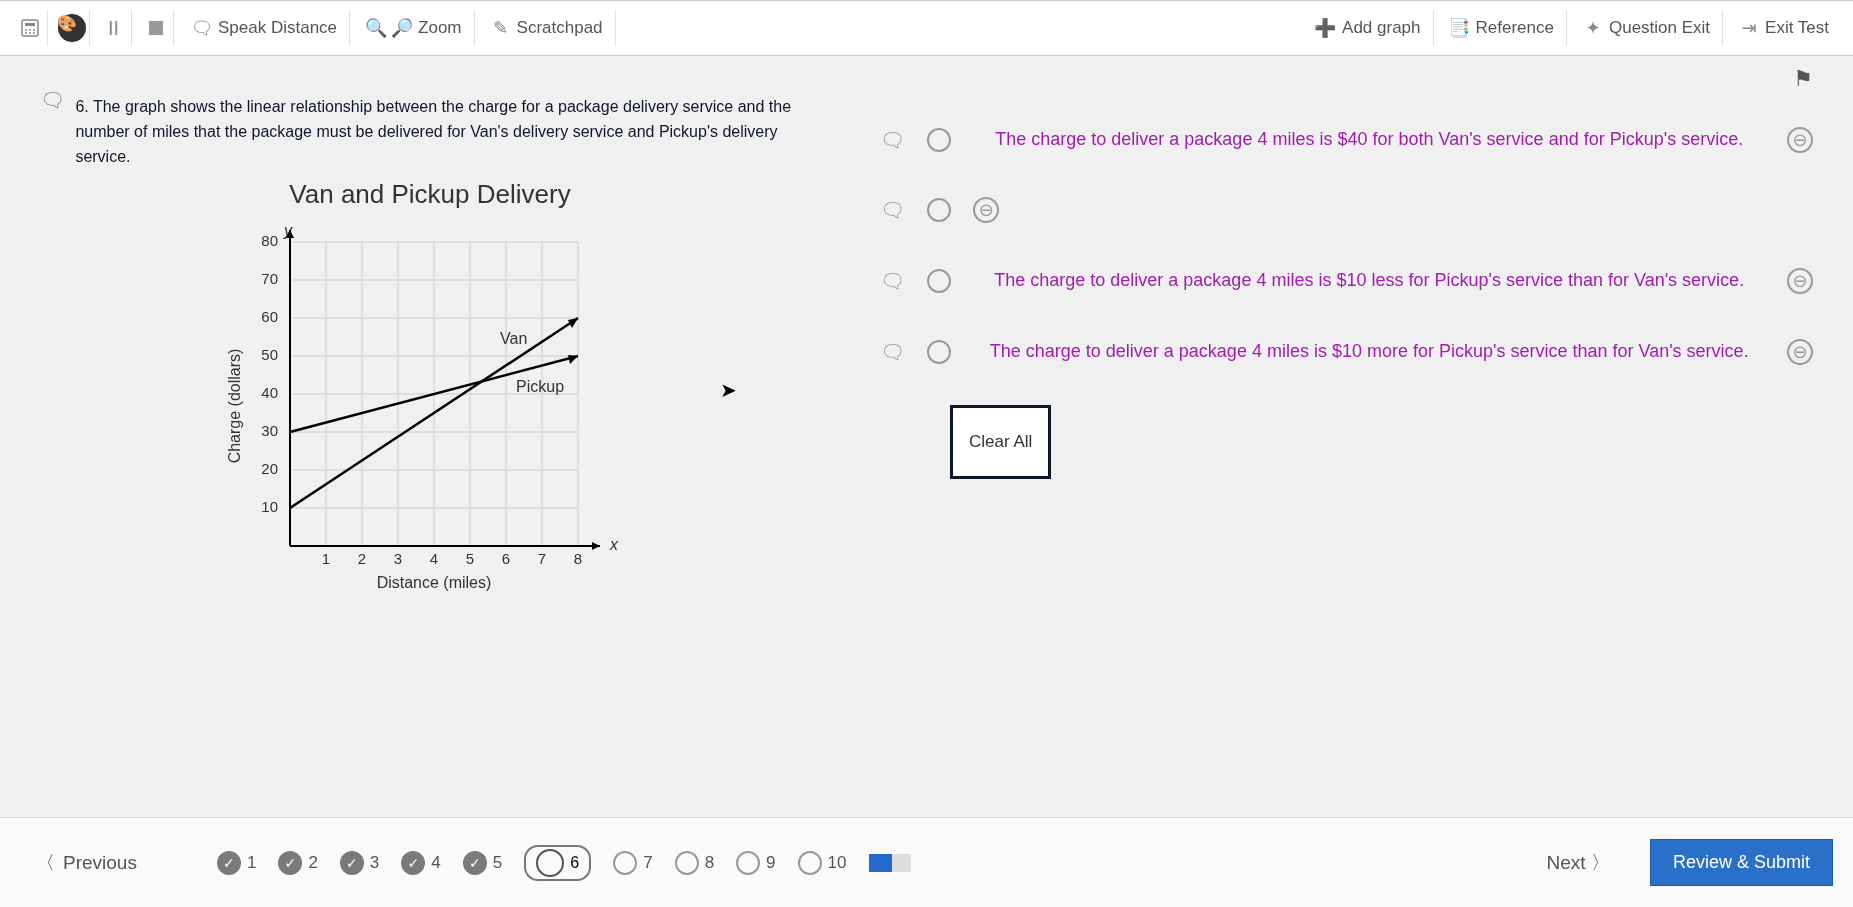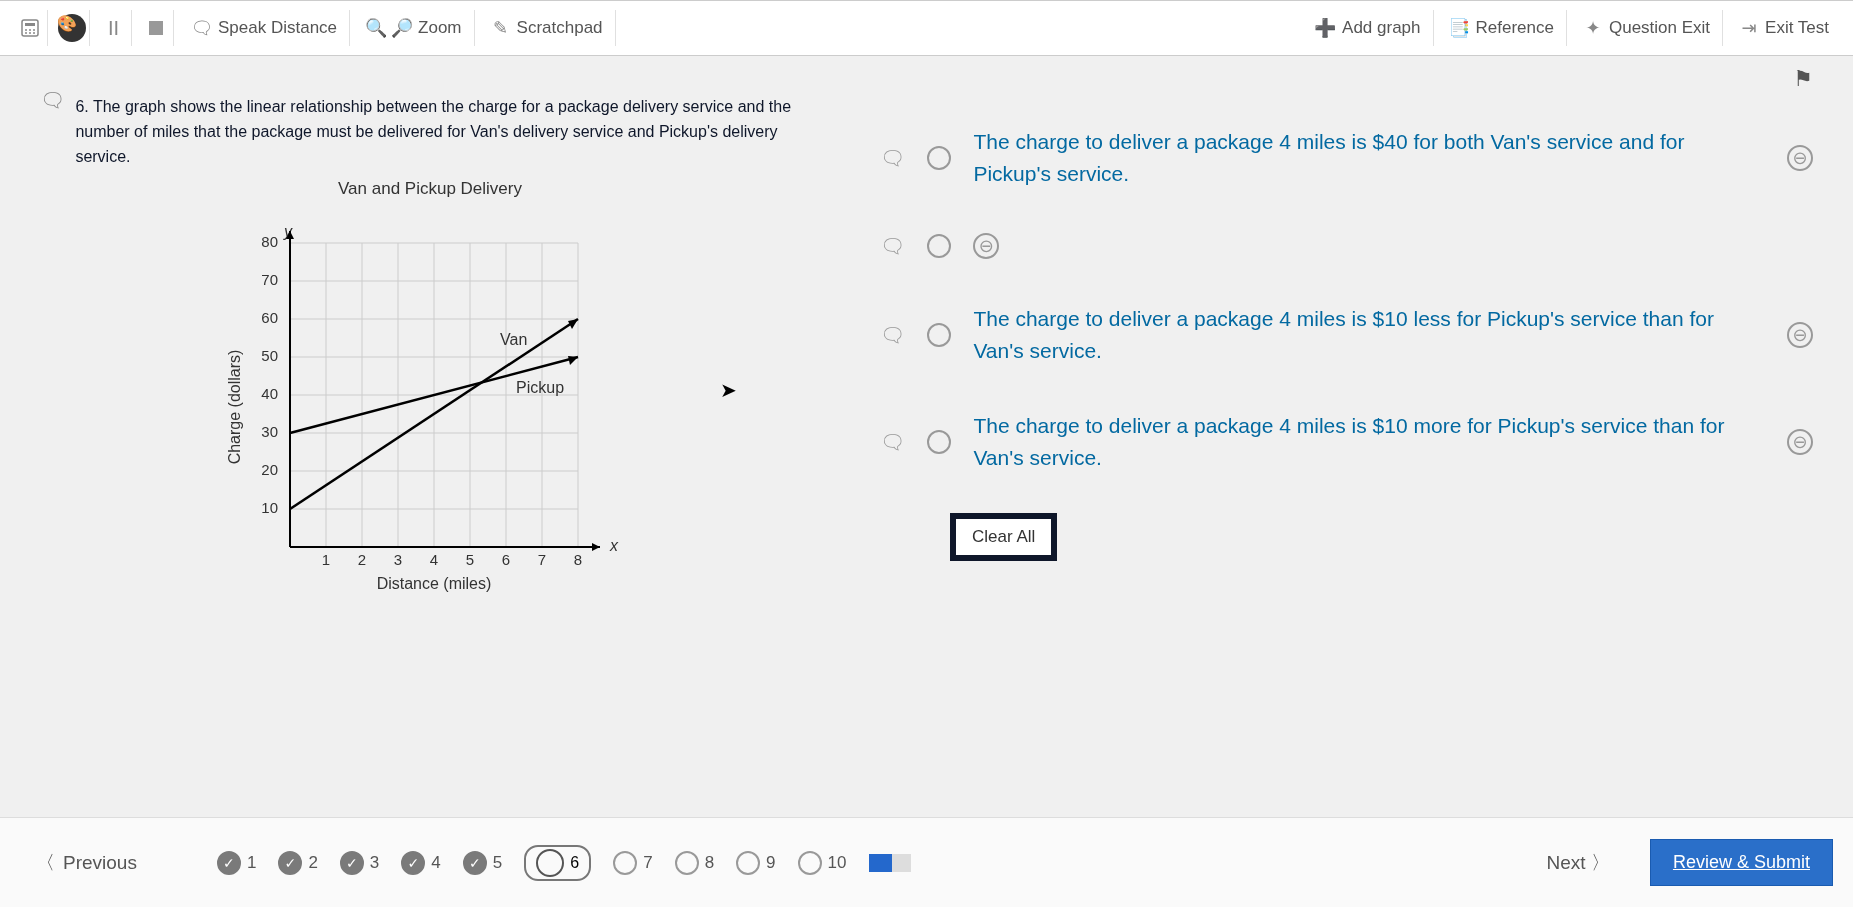--- a/index.html
+++ b/index.html
@@ -88,23 +88,23 @@
   margin-top: 9px;
 }
 .qnum { font-weight: normal; }
 .chart-area {
   margin-top: 10px;
   width: 500px;
   margin-left: 140px;
 }
 .chart-title {
   text-align: center;
-  font-size: 17px;
+  font-size: 26px;
   color: #333;
-  margin-bottom: 18px;
+  margin-bottom: 6px;
 }
 .subq {
   font-size: 20px;
   color: #333;
   margin-top: 36px;
   margin-left: 60px;
 }
 svg.plot { display: block; margin: 0 auto; }
 .right-col {
   flex: 1;
@@ -134,42 +134,43 @@
 }
 .radio {
   width: 24px;
   height: 24px;
   border: 2px solid #999;
   border-radius: 50%;
   flex-shrink: 0;
 }
 .opt-text {
   flex: 1;
-  font-size: 21px;
-  color: #0369a1;
+  font-size: 18px;
+  color: #a21caf;
   line-height: 1.5;
+  text-align: center;
 }
 .eliminate {
   width: 26px;
   height: 26px;
   border: 2px solid #999;
   border-radius: 50%;
   flex-shrink: 0;
   display: flex;
   align-items: center;
   justify-content: center;
   font-size: 18px;
   color: #999;
 }
 .clear-all {
   margin-top: 40px;
   margin-left: 70px;
   display: inline-block;
-  padding: 8px 16px;
-  border: 6px solid #0f172a;
+  padding: 24px 16px;
+  border: 3px solid #0f172a;
   background: #fff;
   font-size: 17px;
   color: #333;
   cursor: pointer;
 }
 .footer {
   position: absolute;
   bottom: 0;
   left: 0;
   right: 0;
@@ -243,21 +244,20 @@
   padding: 8px 16px;
   cursor: pointer;
 }
 .review-btn {
   background: #2a6fc9;
   color: #fff;
   padding: 12px 22px;
   font-size: 18px;
   cursor: pointer;
   border: 1px solid #1a5bb0;
-  text-decoration: underline;
 }
 .cursor {
   position: absolute;
   left: 720px;
   top: 378px;
   font-size: 20px;
   color: #000;
   pointer-events: none;
 }
 </style>

